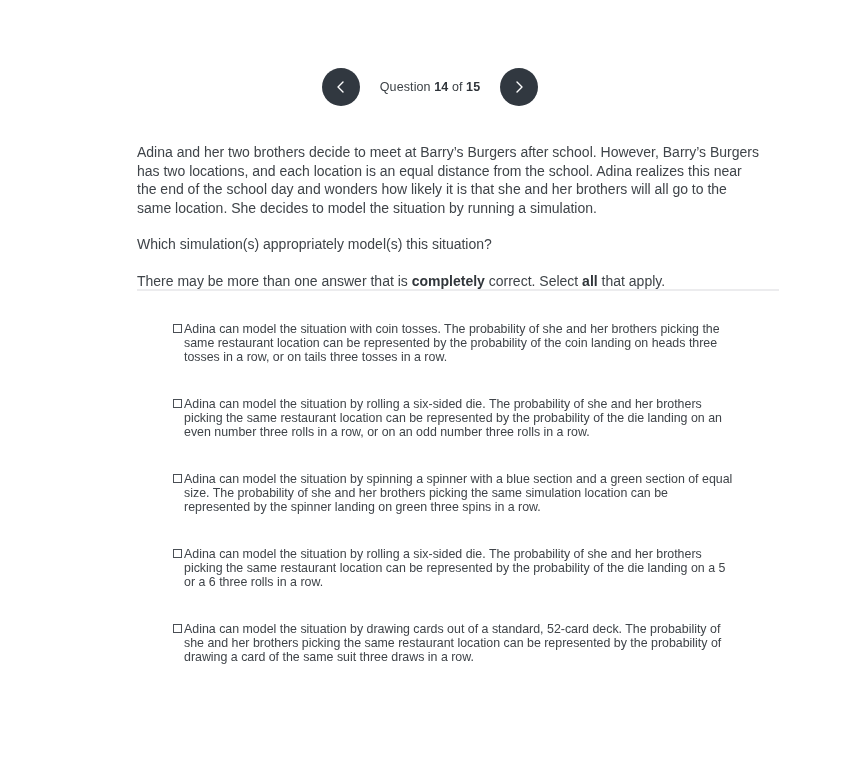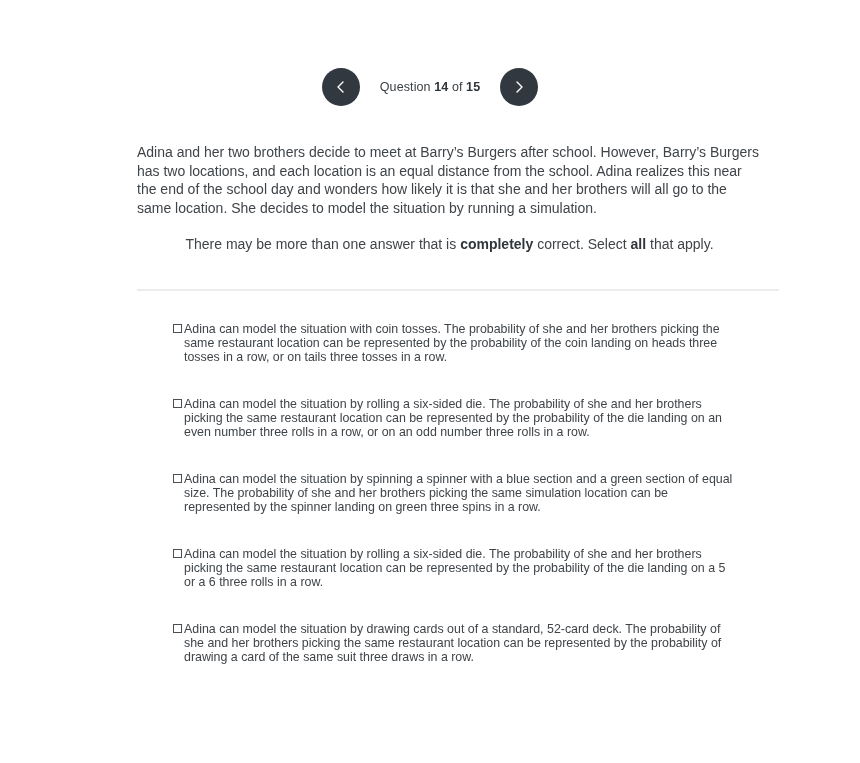--- a/index.html
+++ b/index.html
@@ -71,21 +71,20 @@
     width: 625px;
   }
   .stem p {
     margin: 0 0 18px 0;
     font-size: 14px;
     line-height: 18.5px;
     color: #3f4449;
   }
   .stem p:last-child {
     margin-bottom: 0;
-    text-align: center;
   }
   .stem b {
     font-weight: 700;
     color: #31363b;
   }
 
   
   .divider {
     position: absolute;
     left: 137px;
@@ -167,20 +166,21 @@
         <svg width="16" height="16" viewBox="0 0 16 16" aria-hidden="true">
           <path d="M6 3 L11 8 L6 13" fill="none" stroke="#ffffff" stroke-width="1.4" stroke-linecap="round" stroke-linejoin="round"></path>
         </svg>
       </span>
     </button>
 
   </div>
 
   <div class="stem">
     <p>Adina and her two brothers decide to meet at Barry’s Burgers after school. However, Barry’s Burgers has two locations, and each location is an equal distance from the school. Adina realizes this near the end of the school day and wonders how likely it is that she and her brothers will all go to the same location. She decides to model the situation by running a simulation.</p>
+    <p>Which simulation(s) appropriately model(s) this situation?</p>
     <p><span>There may be more than one answer that is </span><b>completely</b><span> correct. Select </span><b>all</b><span> that apply.</span></p>
   </div>
 
   <div class="divider"></div>
 
   <div class="options">
 
     <div class="option">
       <span class="checkbox"></span>
       <span class="option-text">Adina can model the situation with coin tosses. The probability of she and her brothers picking the same restaurant location can be represented by the probability of the coin landing on heads three tosses in a row, or on tails three tosses in a row.</span>

